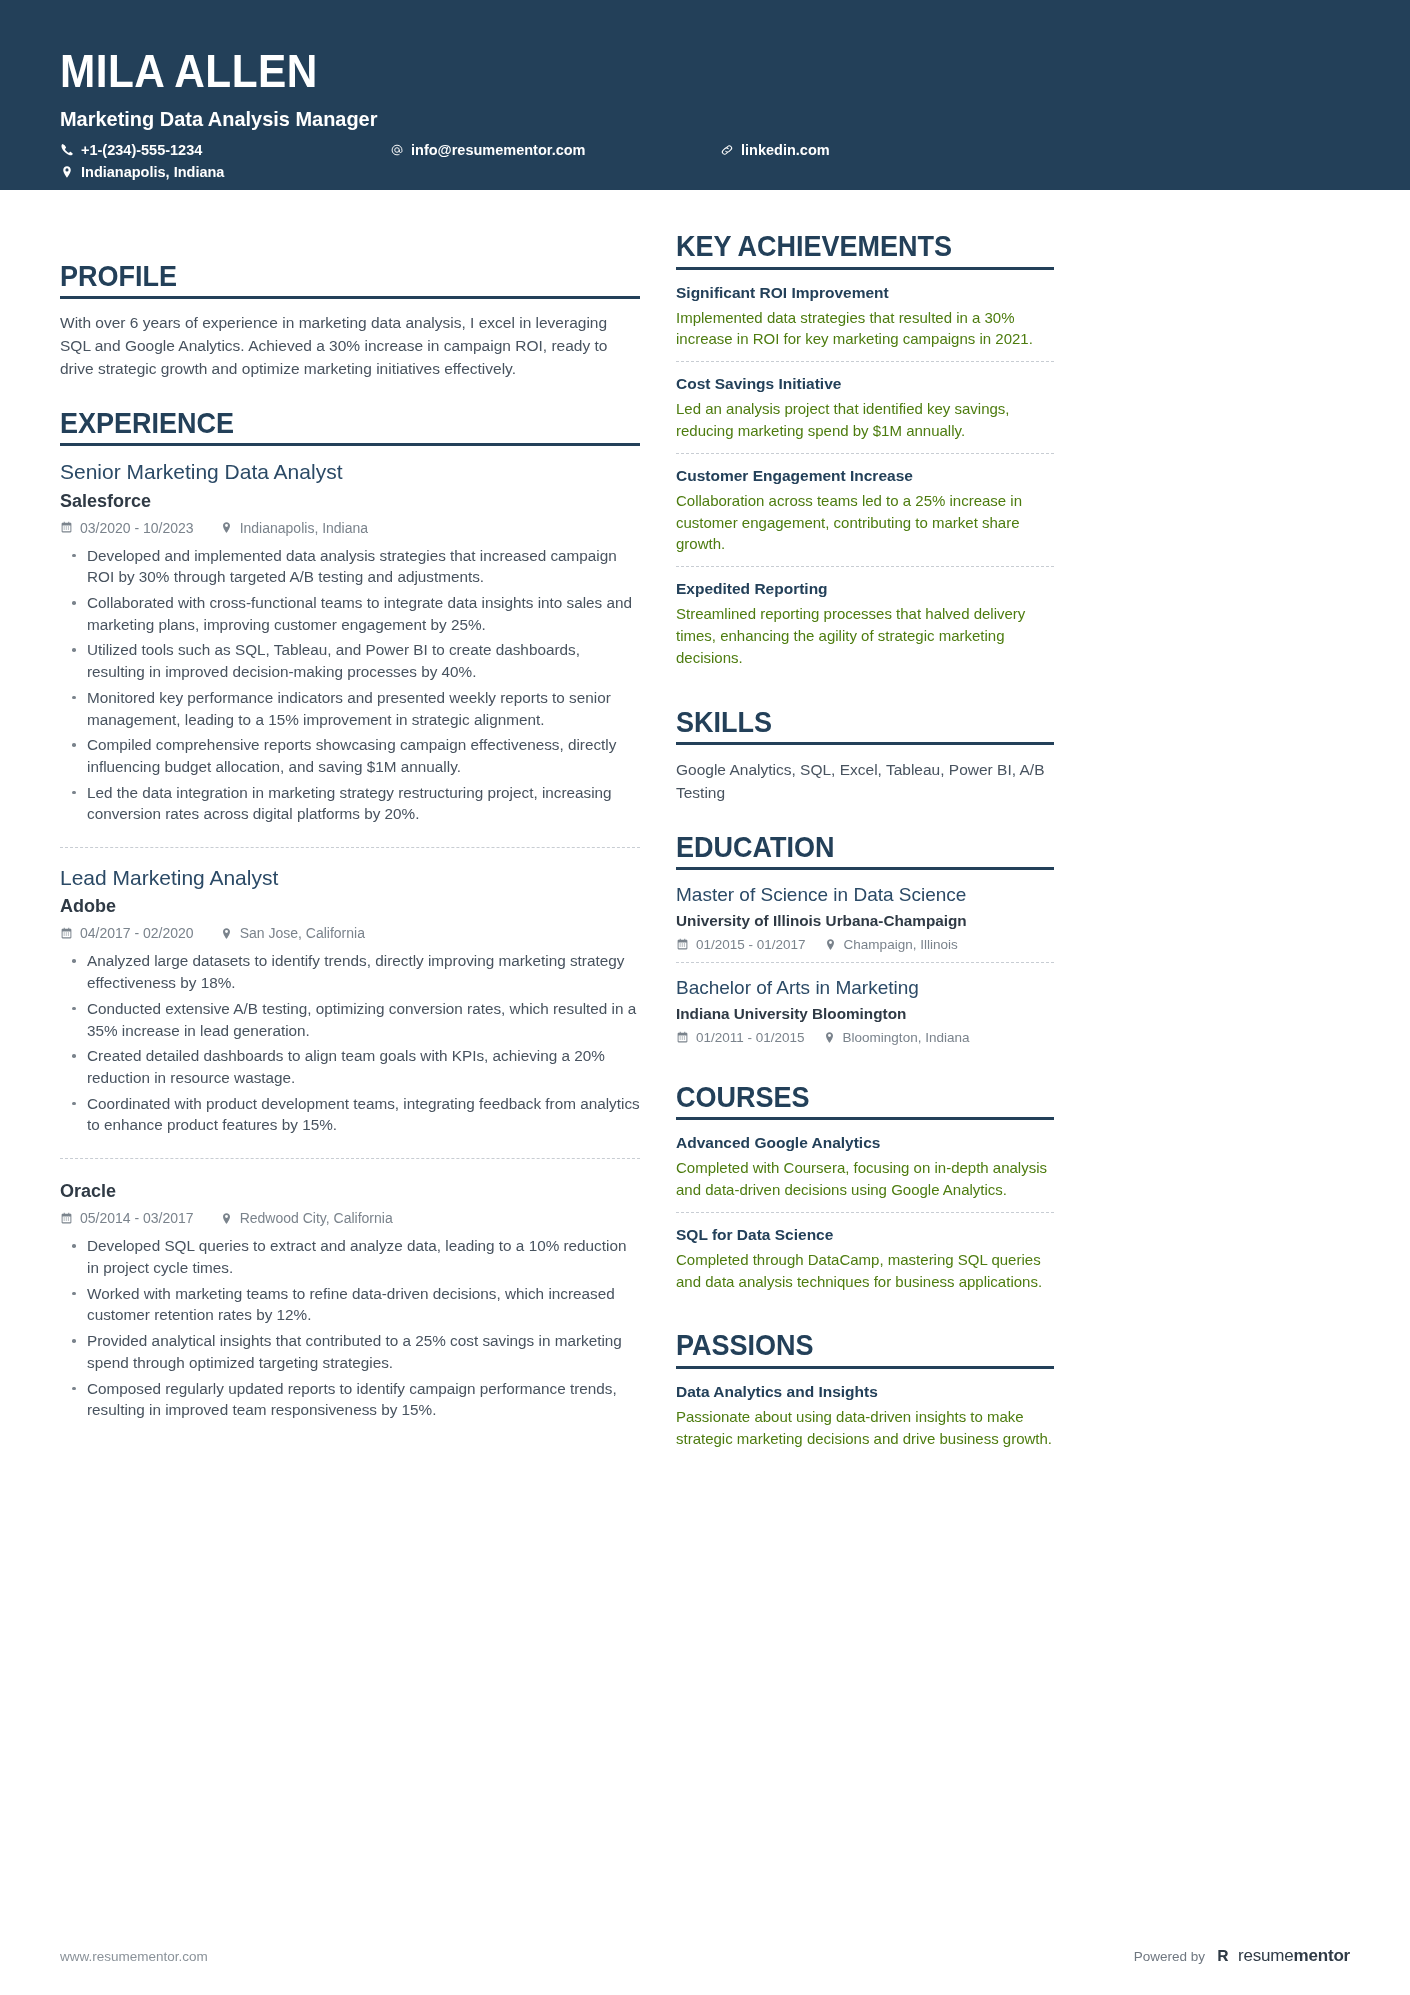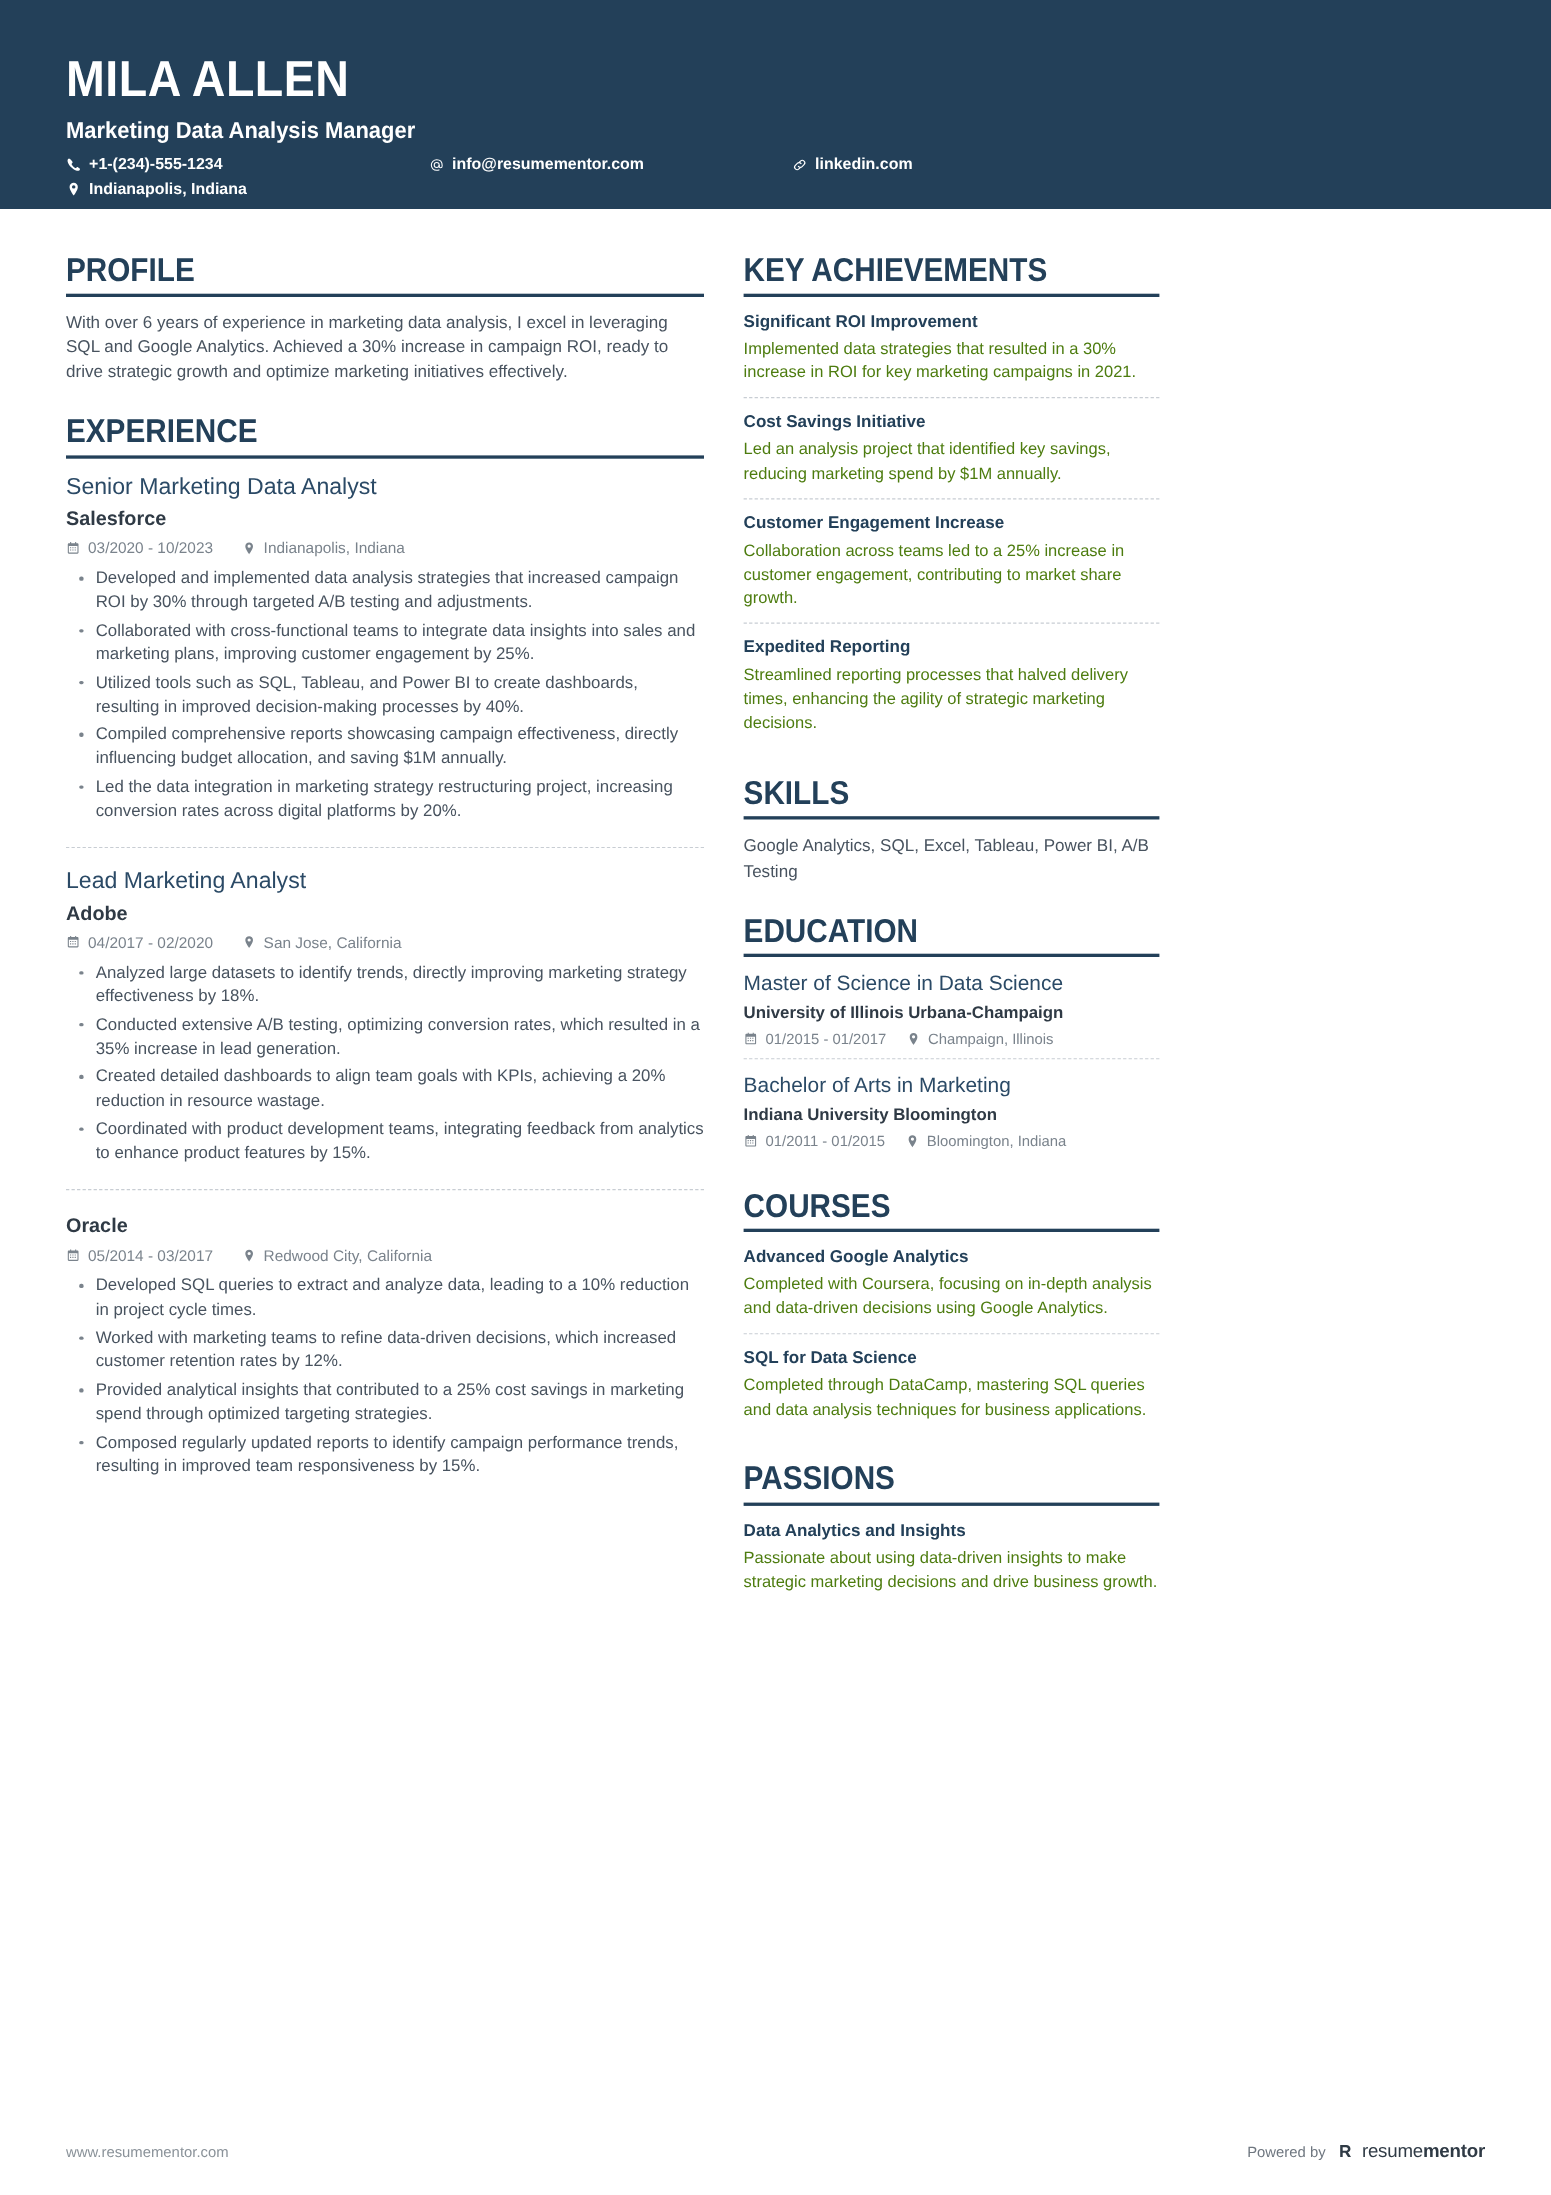--- a/index.html
+++ b/index.html
@@ -60,20 +60,21 @@
   .c-loc{left:0;top:22px;}
   .hicon{display:inline-flex;width:14px;height:14px;align-items:center;justify-content:center;}
   .hicon svg{display:block;}
 
   
   .body-wrap{
     display:flex;
     padding:40px 52px 0 60px;
     box-sizing:border-box;
     gap:36px;
+    align-items:center;
   }
   .col-left{width:580px;flex:0 0 580px;}
   .col-right{width:378px;flex:0 0 378px;}
 
   .sec{margin-bottom:26px;}
   .sec-title{
     font-size:30px;
     font-weight:bold;
     color:#234059;
     letter-spacing:0px;
@@ -295,20 +296,21 @@
                     <path d="M8 1.4c-2.4 0-4.3 1.9-4.3 4.3 0 3.2 4.3 8.9 4.3 8.9s4.3-5.7 4.3-8.9c0-2.4-1.9-4.3-4.3-4.3zm0 6a1.8 1.8 0 1 1 0-3.6 1.8 1.8 0 0 1 0 3.6z"></path>
                   </svg>
               </span>
               <span>Indianapolis, Indiana</span>
             </span>
           </div>
           <ul class="bullets">
             <li>Developed and implemented data analysis strategies that increased campaign ROI by 30% through targeted A/B testing and adjustments.</li>
             <li>Collaborated with cross-functional teams to integrate data insights into sales and marketing plans, improving customer engagement by 25%.</li>
             <li>Utilized tools such as SQL, Tableau, and Power BI to create dashboards, resulting in improved decision-making processes by 40%.</li>
+            <li>Monitored key performance indicators and presented weekly reports to senior management, leading to a 15% improvement in strategic alignment.</li>
             <li>Compiled comprehensive reports showcasing campaign effectiveness, directly influencing budget allocation, and saving $1M annually.</li>
             <li>Led the data integration in marketing strategy restructuring project, increasing conversion rates across digital platforms by 20%.</li>
           </ul>
         </div>
 
         <div class="entry">
           <div class="entry-title">Lead Marketing Analyst</div>
           <div class="entry-company">Adobe</div>
           <div class="entry-meta">
             <span class="meta-group">

